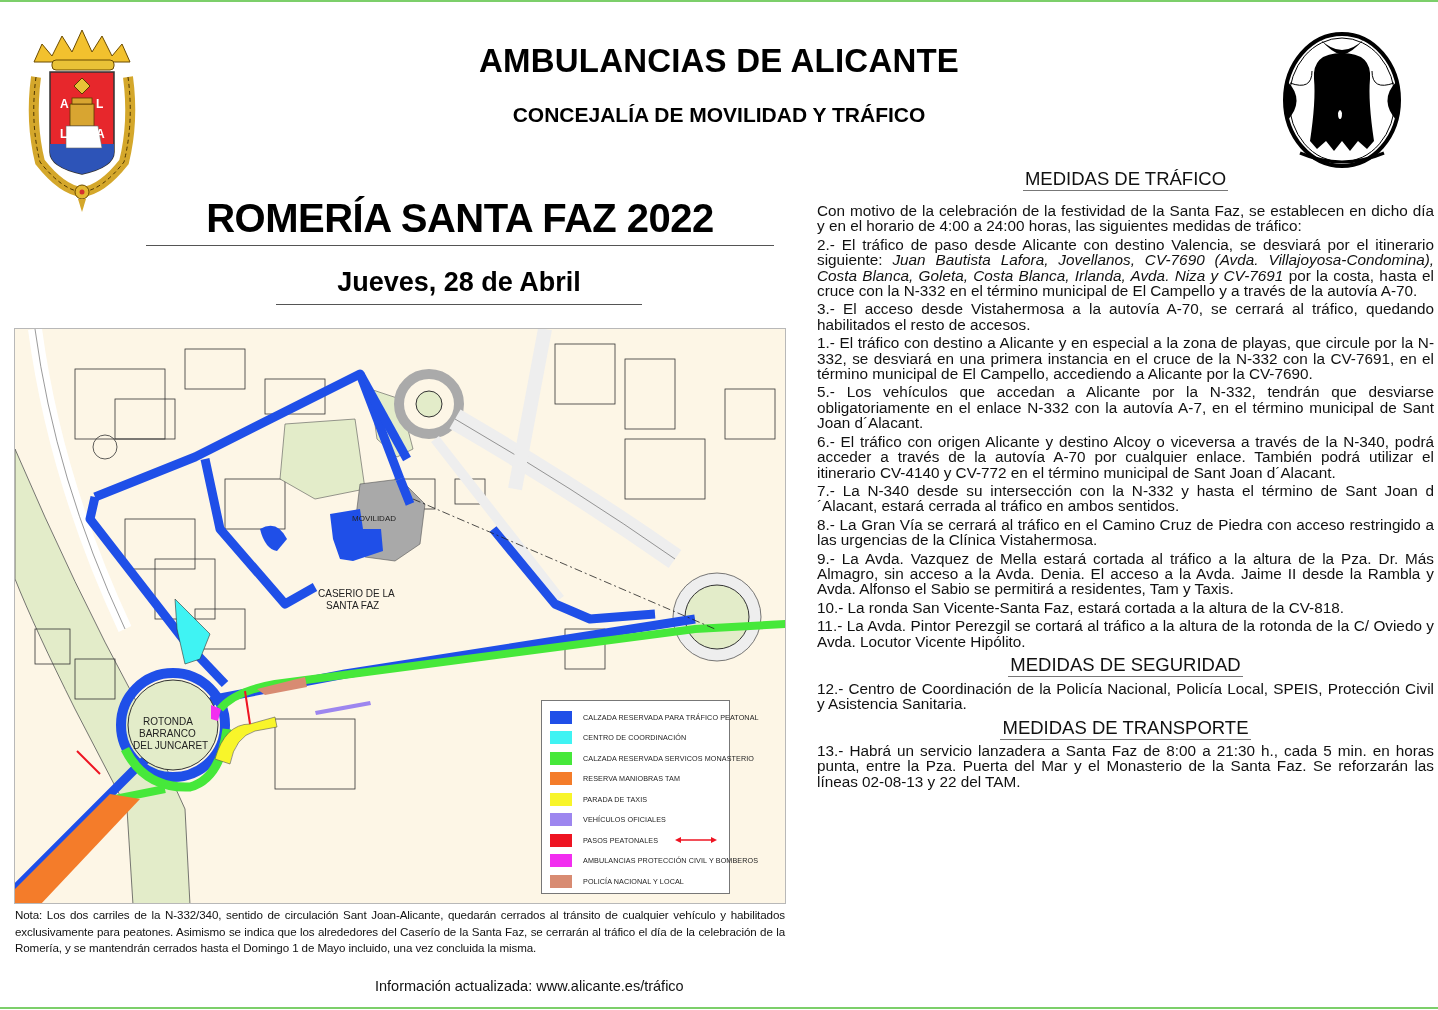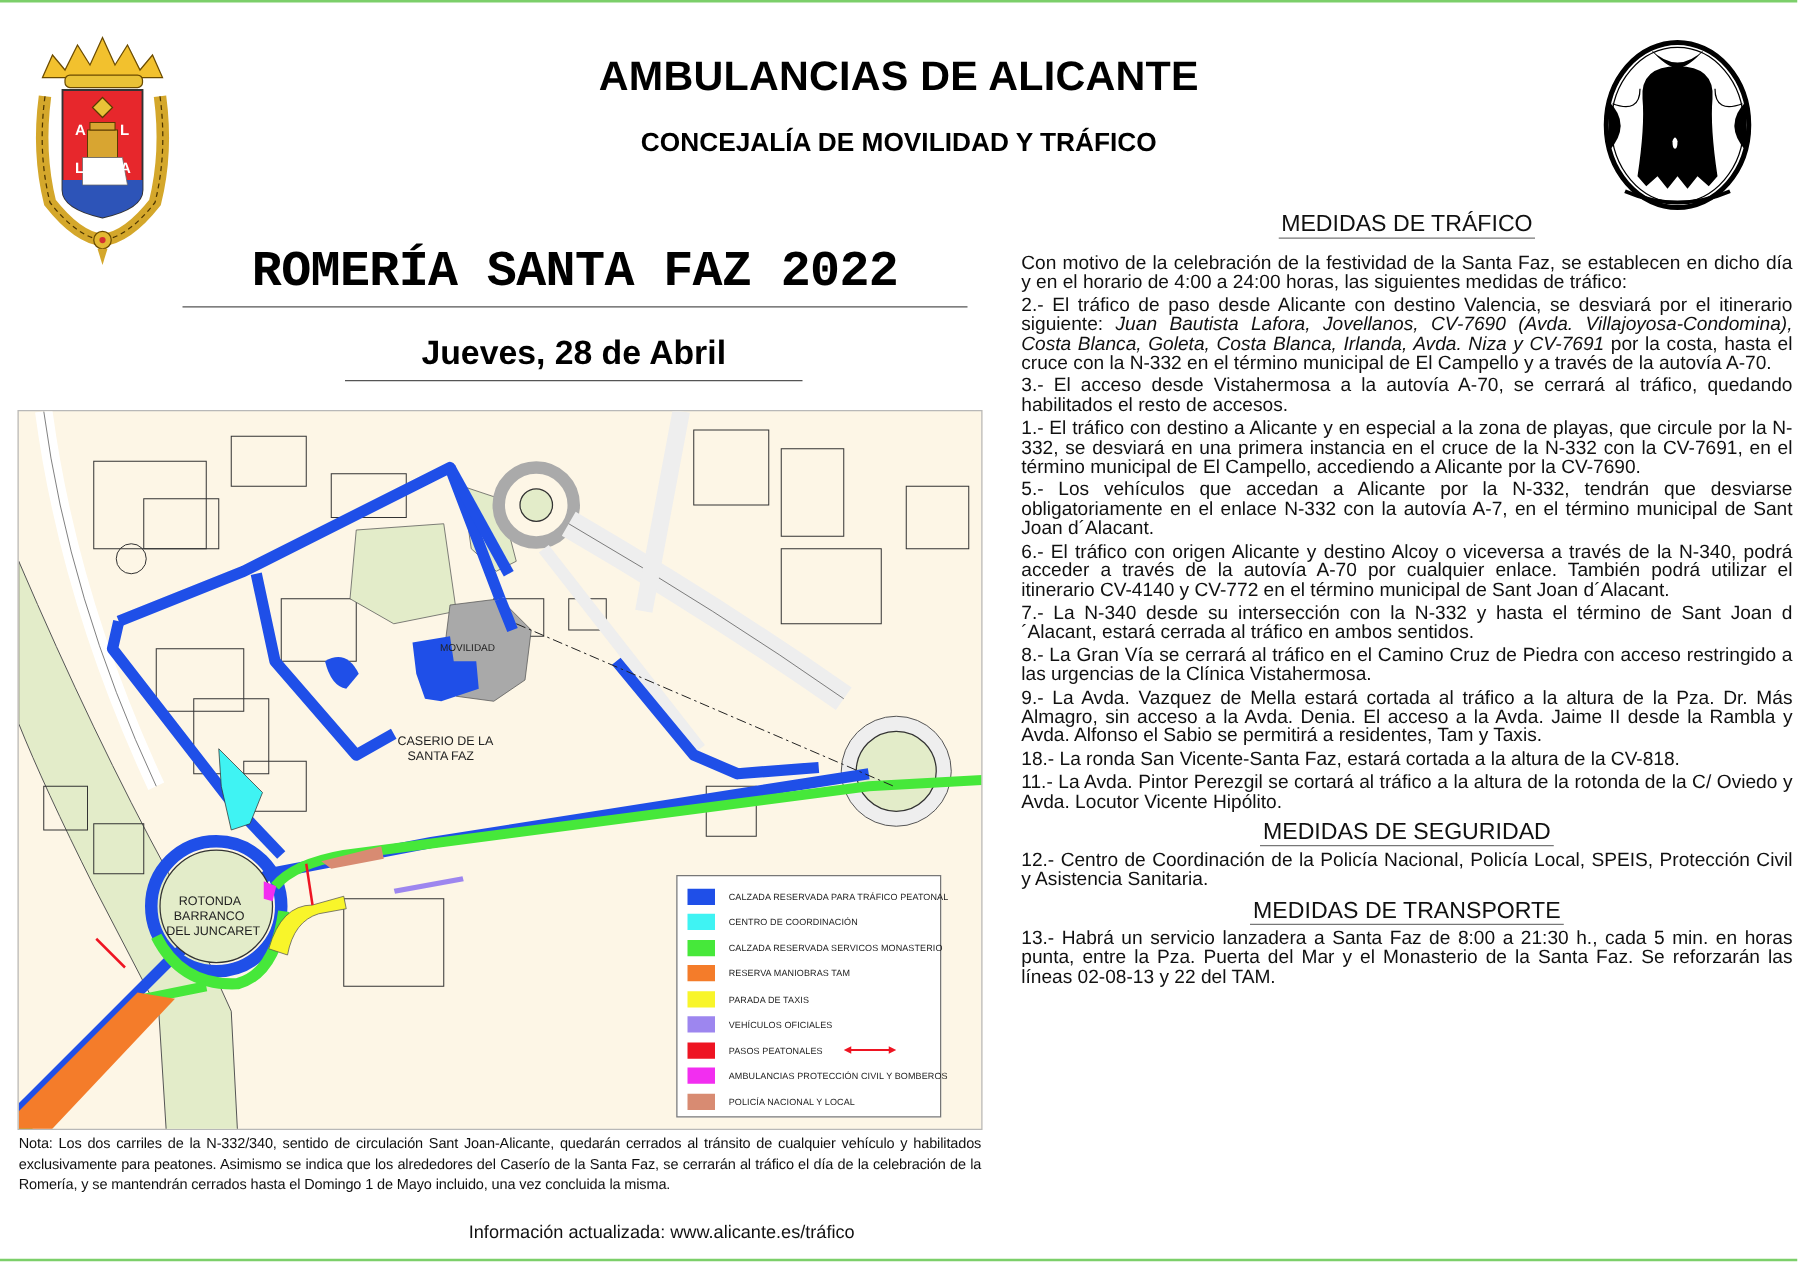--- a/index.html
+++ b/index.html
@@ -7,30 +7,30 @@
   body { font-family: "Liberation Sans", sans-serif; color: #000; position: relative; }
   .top-rule { position: absolute; left: 0; top: 0; width: 1438px; height: 2px; background: #7ccf6a; }
   .bottom-rule { position: absolute; left: 0; top: 1007px; width: 1438px; height: 2px; background: #7ccf6a; }
 
   .crest { position: absolute; left: 22px; top: 22px; width: 120px; height: 190px; }
   .emblem { position: absolute; left: 1282px; top: 31px; width: 120px; height: 138px; }
 
   .org-title { position: absolute; left: 0; top: 42px; width: 1438px; text-align: center; font-weight: bold; font-size: 33px; letter-spacing: 0.2px; }
   .org-subtitle { position: absolute; left: 0; top: 103px; width: 1438px; text-align: center; font-weight: bold; font-size: 21px; }
 
-  .event-title { position: absolute; left: 145px; top: 196px; width: 630px; text-align: center; font-family: Liberation Mono, monospace; font-weight: bold; font-size: 40px; letter-spacing: -0.5px; }
+  .event-title { position: absolute; left: 145px; top: 196px; width: 630px; text-align: center; font-family: Liberation Sans, sans-serif; font-weight: bold; font-size: 40px; letter-spacing: -0.5px; }
   .event-title-rule { position: absolute; left: 146px; top: 245px; width: 628px; height: 1px; background: #555; }
   .event-date { position: absolute; left: 275px; top: 267px; width: 368px; text-align: center; font-weight: bold; font-size: 27px; }
   .event-date-rule { position: absolute; left: 276px; top: 304px; width: 366px; height: 1px; background: #555; }
 
   .map { position: absolute; left: 14px; top: 328px; width: 772px; height: 576px; border: 1px solid #b8b8b8; background: #fdf6e6; overflow: hidden; }
   .map svg { position: absolute; left: 0; top: 0; }
   .map-label { position: absolute; font-size: 10px; color: #222; text-align: center; line-height: 12px; }
 
-  .legend { position: absolute; left: 541px; top: 700px; width: 212px; height: 194px; background: #fff; border: 1px solid #777; padding: 6px 0 0 8px; }
+  .legend { position: absolute; left: 541px; top: 700px; width: 189px; height: 194px; background: #fff; border: 1px solid #777; padding: 6px 0 0 8px; }
   .legend-item { display: flex; align-items: center; height: 20.5px; }
   .legend-swatch { width: 22px; height: 13px; margin-right: 11px; flex: none; }
   .legend-label { font-size: 7.2px; color: #222; letter-spacing: 0.1px; white-space: nowrap; }
   .legend-arrow { margin-left: 17px; width: 42px; height: 8px; }
 
   .note { position: absolute; left: 15px; top: 907px; width: 770px; font-size: 11.6px; line-height: 16.5px; color: #111; text-align: justify; letter-spacing: -0.1px; }
   .info-link { position: absolute; left: 375px; top: 978px; font-size: 14.5px; color: #111; }
 
   .measures { position: absolute; left: 817px; top: 168px; width: 617px; }
   .section-heading { text-align: center; font-size: 18.5px; line-height: 22px; color: #111; }
@@ -240,21 +240,21 @@
   <div class="section-heading"><span>MEDIDAS DE TRÁFICO</span></div>
   <p class="para" style="margin-top:12px;">Con motivo de la celebración de la festividad de la Santa Faz, se establecen en dicho día y en el horario de 4:00 a 24:00 horas, las siguientes medidas de tráfico:</p>
   <p class="para" style="margin-top:3px;"><span>2.- El tráfico de paso desde Alicante con destino Valencia, se desviará por el itinerario siguiente: </span><em>Juan Bautista Lafora, Jovellanos, CV-7690 (Avda. Villajoyosa-Condomina), Costa Blanca, Goleta, Costa Blanca, Irlanda, Avda. Niza y CV-7691</em><span> por la costa, hasta el cruce con la N-332 en el término municipal de El Campello y a través de la autovía A-70.</span></p>
   <p class="para" style="margin-top:3px;">3.- El acceso desde Vistahermosa a la autovía A-70, se cerrará al tráfico, quedando habilitados el resto de accesos.</p>
   <p class="para" style="margin-top:3px;">1.- El tráfico con destino a Alicante y en especial a la zona de playas, que circule por la N-332, se desviará en una primera instancia en el cruce de la N-332 con la CV-7691, en el término municipal de El Campello, accediendo a Alicante por la CV-7690.</p>
   <p class="para" style="margin-top:3px;">5.- Los vehículos que accedan a Alicante por la N-332, tendrán que desviarse obligatoriamente en el enlace N-332 con la autovía A-7, en el término municipal de Sant Joan d´Alacant.</p>
   <p class="para" style="margin-top:3px;">6.- El tráfico con origen Alicante y destino Alcoy o viceversa a través de la N-340, podrá acceder a través de la autovía A-70 por cualquier enlace. También podrá utilizar el itinerario CV-4140 y CV-772 en el término municipal de Sant Joan d´Alacant.</p>
   <p class="para" style="margin-top:3px;">7.- La N-340 desde su intersección con la N-332 y hasta el término de Sant Joan d´Alacant, estará cerrada al tráfico en ambos sentidos.</p>
   <p class="para" style="margin-top:3px;">8.- La Gran Vía se cerrará al tráfico en el Camino Cruz de Piedra con acceso restringido a las urgencias de la Clínica Vistahermosa.</p>
   <p class="para" style="margin-top:3px;">9.- La Avda. Vazquez de Mella estará cortada al  tráfico a la altura de la Pza. Dr. Más Almagro, sin acceso a la Avda. Denia. El acceso a la Avda. Jaime II desde la Rambla y Avda. Alfonso el Sabio se permitirá a residentes, Tam y Taxis.</p>
-  <p class="para" style="margin-top:3px;">18.- La ronda San Vicente-Santa Faz, estará cortada a la altura de la CV-818.</p>
+  <p class="para" style="margin-top:3px;">10.- La ronda San Vicente-Santa Faz, estará cortada a la altura de la CV-818.</p>
   <p class="para" style="margin-top:3px;">11.- La Avda. Pintor Perezgil se cortará al tráfico a la altura de la rotonda de la C/ Oviedo y Avda. Locutor Vicente Hipólito.</p>
   <div class="section-heading" style="margin-top:5px;"><span>MEDIDAS DE SEGURIDAD</span></div>
   <p class="para" style="margin-top:4px;">12.- Centro de Coordinación de la Policía Nacional, Policía Local, SPEIS, Protección Civil y Asistencia Sanitaria.</p>
   <div class="section-heading" style="margin-top:5px;"><span>MEDIDAS DE TRANSPORTE</span></div>
   <p class="para" style="margin-top:3px;">13.- Habrá un servicio lanzadera a Santa Faz de 8:00 a 21:30 h., cada 5 min. en horas punta, entre la Pza. Puerta del Mar y el Monasterio de la Santa Faz. Se reforzarán las líneas 02-08-13 y 22 del TAM.</p>
 </div>
 
 <div class="bottom-rule"></div>
 
 </body></html>

